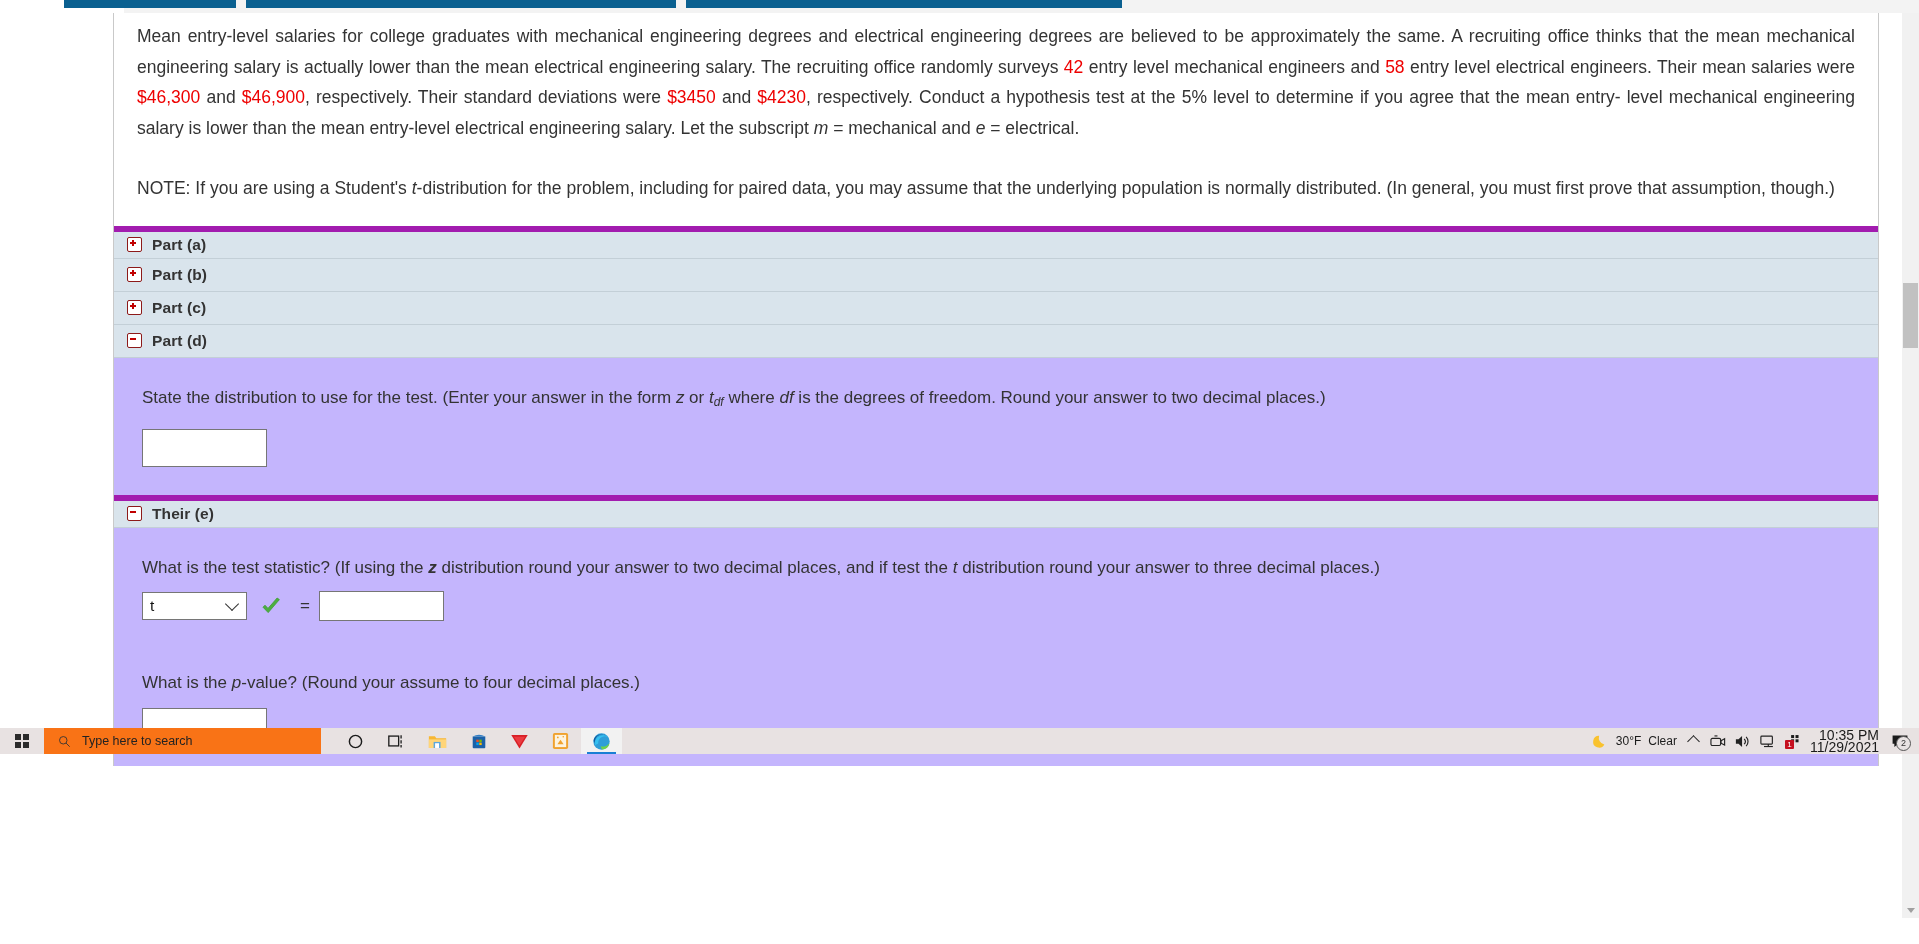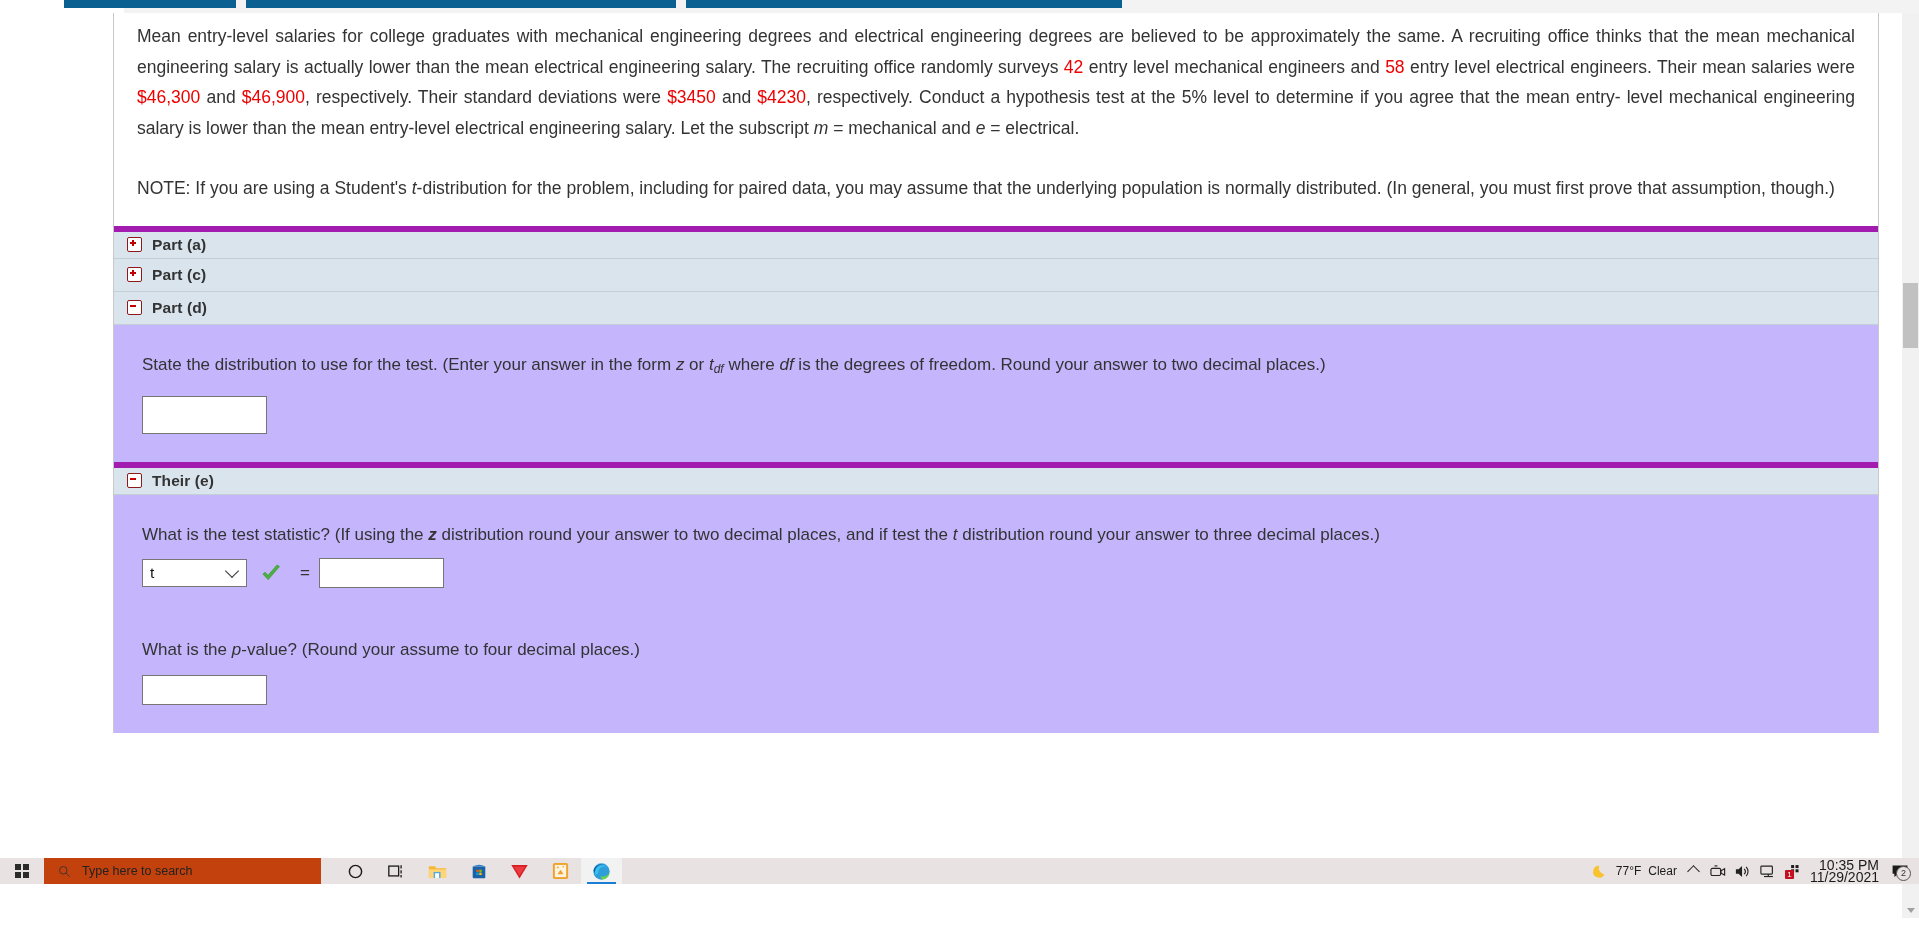--- a/index.html
+++ b/index.html
@@ -2,21 +2,21 @@
 <html><head>
 <meta charset="utf-8">
 <style>
   html, body {
     margin: 0; padding: 0;
     width: 1919px; height: 944px;
     overflow: hidden;
     background: #ffffff;
     font-family: "Liberation Sans", sans-serif;
   }
-  #root { position: relative; width: 1919px; height: 884px; }
+  #root { position: relative; width: 1919px; height: 754px; }
 
   
   .tabstrip {
     position: absolute; left: 0; top: 0; width: 1919px; height: 13px;
     background: #ffffff;
   }
   .tabstrip-bg {
     position: absolute; left: 124px; top: 0; width: 1795px; height: 13px;
     background: #f3f3f3;
   }
@@ -163,21 +163,21 @@
   .win-logo { width: 14px; height: 14px; position: relative; }
   .win-logo i {
     position: absolute; width: 6px; height: 6px; background: #2b2b2b; display: block;
   }
   .win-logo i:nth-child(1){left:0;top:0}
   .win-logo i:nth-child(2){left:8px;top:0}
   .win-logo i:nth-child(3){left:0;top:8px}
   .win-logo i:nth-child(4){left:8px;top:8px}
 
   .search-box {
-    width: 277px; height: 26px; background: #c2410c;
+    width: 277px; height: 26px; background: #f97316;
     display: flex; align-items: center; padding-left: 14px;
     box-sizing: border-box;
   }
   .search-txt { font-size: 12.5px; color: #222; margin-left: 11px; }
 
   .tb-icons { display: flex; align-items: center; margin-left: 14px; gap: 0; }
   .tb-ico {
     width: 41px; height: 26px; display: flex; align-items: center; justify-content: center;
     position: relative;
   }
@@ -235,20 +235,24 @@
         <p class="note"><span>NOTE: If you are using a Student's </span><span class="it">t</span><span>-distribution for the problem, including for paired data, you may assume that the underlying population is normally distributed. (In general, you must first prove that assumption, though.)</span></p>
       </div>
 
       <div style="height:22px"></div>
 
       <div class="part-bar">
         <span class="pm-icon plus"></span>
         <span class="part-label">Part (a)</span>
       </div>
 
+      <div class="part-bar">
+        <span class="pm-icon plus"></span>
+        <span class="part-label">Part (b)</span>
+      </div>
 
       <div class="part-bar">
         <span class="pm-icon plus"></span>
         <span class="part-label">Part (c)</span>
       </div>
 
       <div class="part-bar">
         <span class="pm-icon"></span>
         <span class="part-label">Part (d)</span>
       </div>
@@ -368,21 +372,21 @@
           <path d="M1.6 8.6 A8.6 8.6 0 0 1 15 4.2 A7.4 7.4 0 0 0 4.2 14 Z" fill="#0f5a9c"></path>
         </svg>
       </div>
     </div>
 
     <div class="tray">
       <div class="tray-item">
         <svg width="17" height="17" viewBox="0 0 20 20">
           <path d="M14.5 13.5 A7 7 0 1 1 8.4 3.2 A8 8 0 0 0 14.5 13.5 Z" fill="#f9c22e"></path>
         </svg>
-        <span class="weather-txt">77°F</span>
+        <span class="weather-txt">30°F</span>
         <span class="weather-txt">Clear</span>
       </div>
 
       <span class="chev-up"></span>
 
       <div class="tray-item">
         <svg width="16" height="15" viewBox="0 0 18 17">
           <rect x="1" y="5" width="11" height="8" rx="1.6" fill="none" stroke="#222" stroke-width="1.3"></rect>
           <path d="M12.4 7.6 L16.5 5.4 V12.6 L12.4 10.4 Z" fill="none" stroke="#222" stroke-width="1.3"></path>
           <line x1="5" y1="2.2" x2="8.4" y2="2.2" stroke="#222" stroke-width="1.3"></line>

